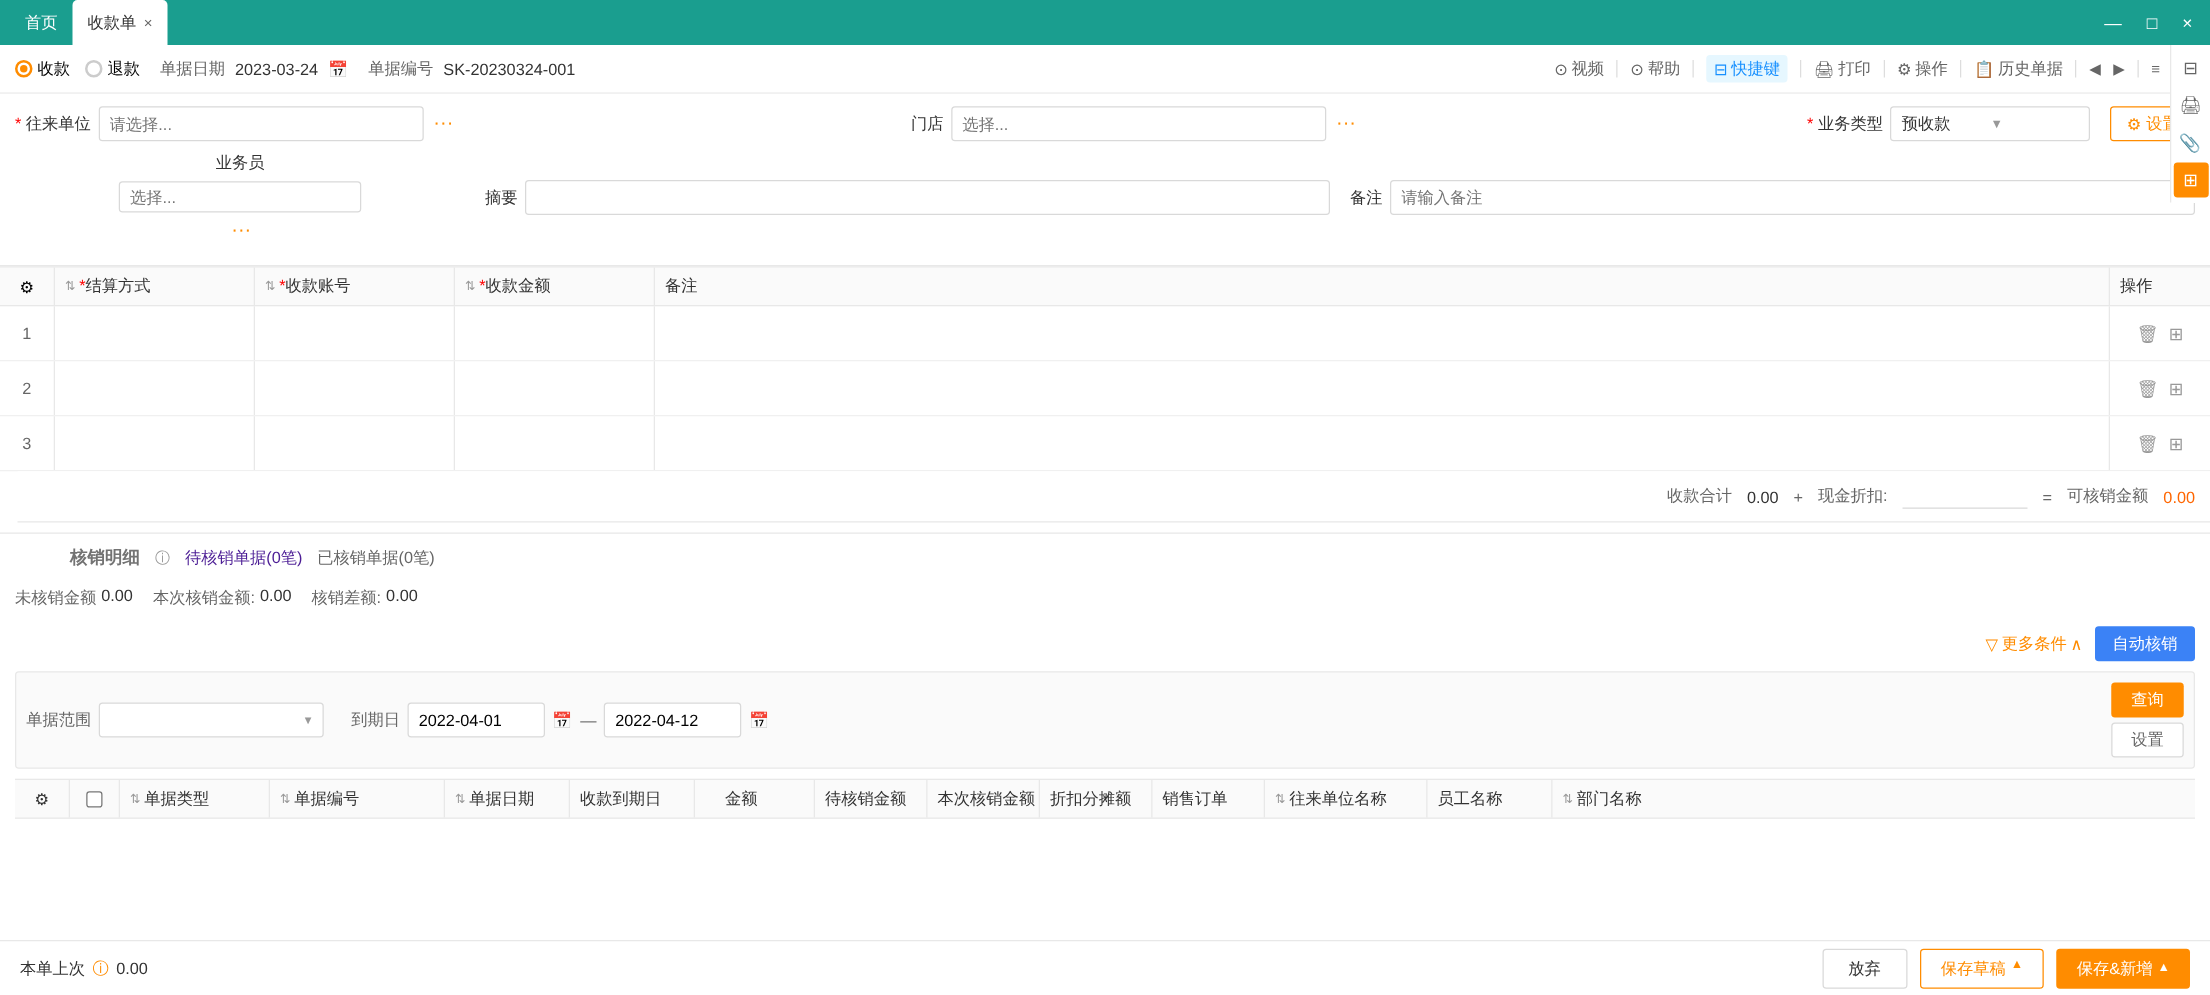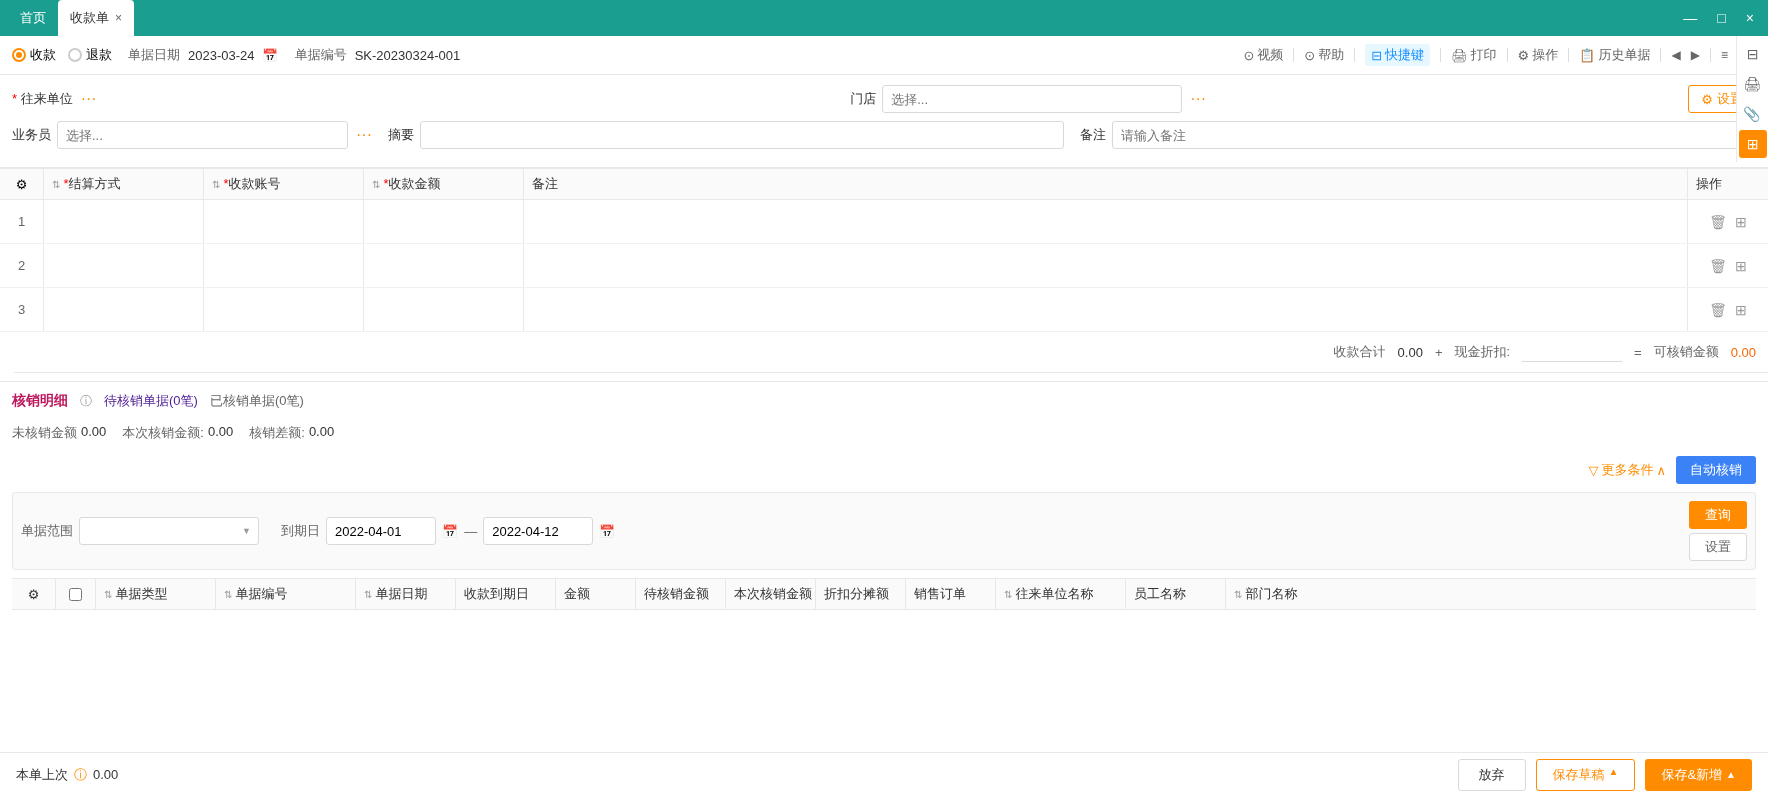--- a/index.html
+++ b/index.html
@@ -103,21 +103,21 @@
     .summary-label { color: #666; }
     .summary-value { color: #333; }
     .summary-orange { color: #ff6600; font-weight: 500; }
     .summary-input {
       border: none; border-bottom: 1px solid #d9d9d9; width: 100px; text-align: right; padding: 2px 4px; outline: none; font-size: 13px;
     }
 
     
     .hexiao-section { background: #fff; margin-top: 8px; padding: 10px 12px; border-top: 1px solid #e8e8e8; }
     .hexiao-header { display: flex; align-items: center; gap: 12px; margin-bottom: 8px; }
-    .hexiao-title { font-size: 14px; font-weight: 600; color: #be185d; }
+    .hexiao-title { font-size: 14px; font-weight: 600; color: #737373; margin-left: 44px; }
     .hexiao-info { color: #999; font-size: 12px; cursor: pointer; }
     .hexiao-tab { color: #4c1d95; cursor: pointer; font-size: 13px; }
     .hexiao-tab.inactive { color: #666; }
     .hexiao-stats { display: flex; align-items: center; gap: 16px; padding: 6px 0; font-size: 13px; color: #333; margin-bottom: 8px; }
     .stat-item { display: flex; gap: 4px; }
     .stat-label { color: #666; }
     .stat-value { color: #333; }
 
     .filter-row {
       display: flex; align-items: center; justify-content: flex-end; gap: 10px; margin-bottom: 8px;
@@ -150,21 +150,21 @@
     .detail-table-header {
       display: flex; background: #fafafa; border-bottom: 1px solid #e8e8e8; border-top: 1px solid #e8e8e8;
     }
     .dth { padding: 6px 8px; font-weight: 500; color: #333; border-right: 1px solid #e8e8e8; display: flex; align-items: center; gap: 3px; font-size: 12px; white-space: nowrap; }
     .dth:last-child { border-right: none; }
     .col-cb { width: 40px; justify-content: center; }
     .col-djlx { width: 120px; }
     .col-djbh { width: 140px; }
     .col-djrq { width: 100px; }
     .col-sddq { width: 100px; }
-    .col-je { width: 80px; }
+    .col-je { width: 80px; margin-left: 16px; }
     .col-dkhxje { width: 90px; }
     .col-bcje { width: 90px; }
     .col-zkftte { width: 90px; }
     .col-xsdd { width: 90px; }
     .col-lname { width: 130px; }
     .col-ename { width: 100px; }
     .col-dname { width: 100px; border-right: none; }
 
     
     .bottom-bar {
@@ -275,34 +275,45 @@
     </div>
   </div>
 
   <div class="form-area">
     <div class="form-row">
       <div class="form-field">
         <span class="field-label">
           <span style="color:#f00">*</span>
           <span>往来单位</span>
         </span>
+        <input class="field-input" type="text" style="max-width: 260px;" placeholder="请选择...">
         <span class="field-more">···</span>
       </div>
       <div class="form-field">
         <span class="field-label">门店</span>
         <input class="field-input" type="text" style="max-width: 300px;" placeholder="选择...">
         <span class="field-more">···</span>
       </div>
+      <div class="form-field" style="flex:0 0 auto;">
+        <span class="field-label">
+          <span style="color:#f00">*</span>
+          <span>业务类型</span>
+        </span>
+        <div class="field-select" style="min-width:160px;">
+          <span>预收款</span>
+          <span class="arrow">▼</span>
+        </div>
+      </div>
       <button class="settings-btn">
         <span>⚙</span>
         <span>设置</span>
       </button>
     </div>
     <div class="form-row">
-      <div class="form-field" style="max-width:360px;">
+      <div class="form-field" style="max-width:360px;flex-direction:column;">
         <span class="field-label">业务员</span>
         <input class="field-input" type="text" placeholder="选择..." style="">
         <span class="field-more">···</span>
       </div>
       <div class="form-field" style="flex:1;">
         <span class="field-label">摘要</span>
         <input class="field-input" type="text" style="flex: 1 1 0%;">
       </div>
       <div class="form-field" style="flex:1;">
         <span class="field-label">备注</span>

